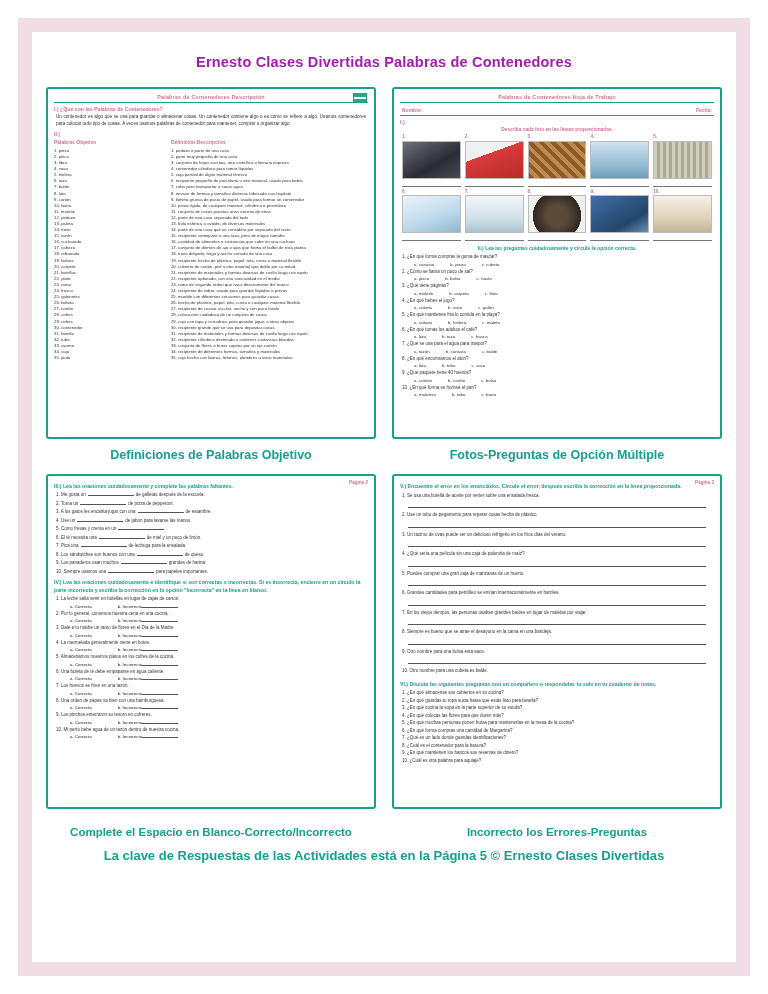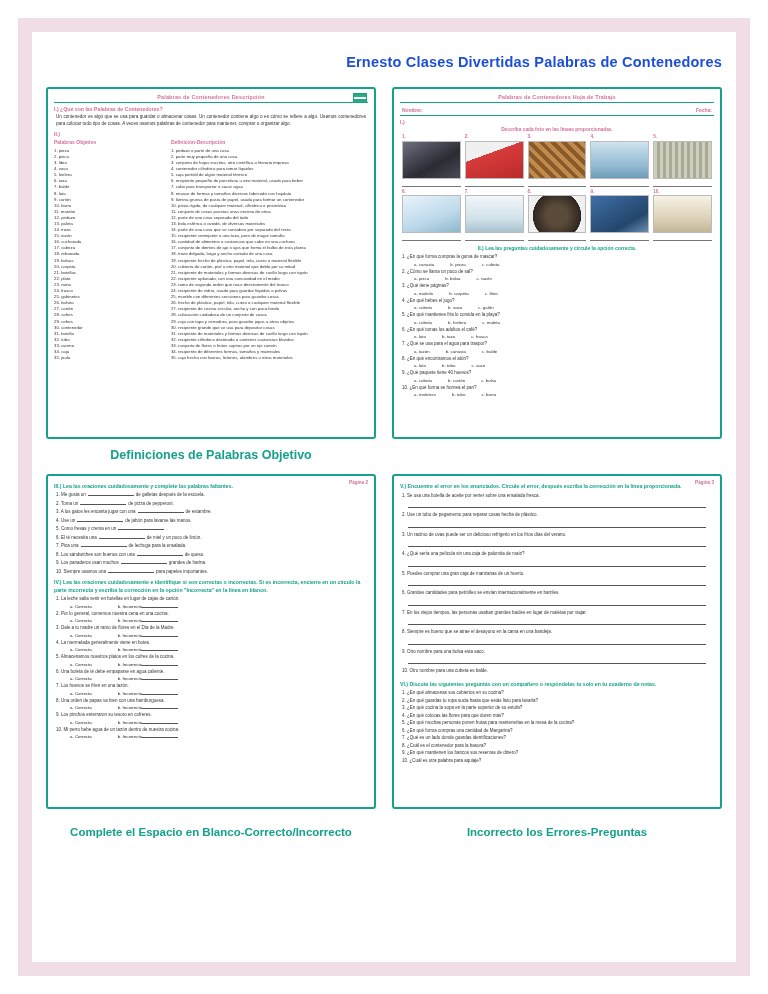--- a/index.html
+++ b/index.html
@@ -30,22 +30,22 @@
     box-sizing: border-box;
     background: #ffffff;
   }
   .inner {
     position: absolute;
     inset: 0;
     padding: 10px 14px 6px 14px;
     box-sizing: border-box;
   }
   .doc-title {
-    text-align: right;
-    color: #1d4ed8;
+    text-align: center;
+    color: #a21caf;
     font-weight: bold;
     font-size: 14.5px;
     line-height: 1.45;
     letter-spacing: 0.2px;
     margin-top: 10px;
   }
   .doc-title .l2 { display: block; }
 
   .grid {
     display: flex;
@@ -467,20 +467,21 @@
                 <span>c. bolsa</span>
               </div>
               <div class="q">10. ¿En qué forma se hornea el pan?</div>
               <div class="opts">
                 <span>a. maletero</span>
                 <span>b. tubo</span>
                 <span>c. barra</span>
               </div>
             </div>
           </div>
+          <div class="caption">Fotos-Preguntas de Opción Múltiple</div>
         </div>
       </div>
 
       <div class="grid" style="margin-top:12px;">
 
         <div class="col">
           <div class="sheet" style="height:335px;">
             <div class="pagenum">Página 2</div>
             <div class="sec-head" style="color:#16a18c;margin-top:2px;">III.) Lea las oraciones cuidadosamente y complete las palabras faltantes.</div>
 
@@ -601,16 +602,17 @@
 
       <div class="bot-captions">
         <div class="col">
           <div class="caption small">Complete el Espacio en Blanco-Correcto/Incorrecto</div>
         </div>
         <div class="col">
           <div class="caption small">Incorrecto los Errores-Preguntas</div>
         </div>
       </div>
 
+      <div class="footer">La clave de Respuestas de las Actividades está en la Página 5    © Ernesto Clases Divertidas</div>
 
     </div>
   </div>
 </div>
 
 </body></html>

